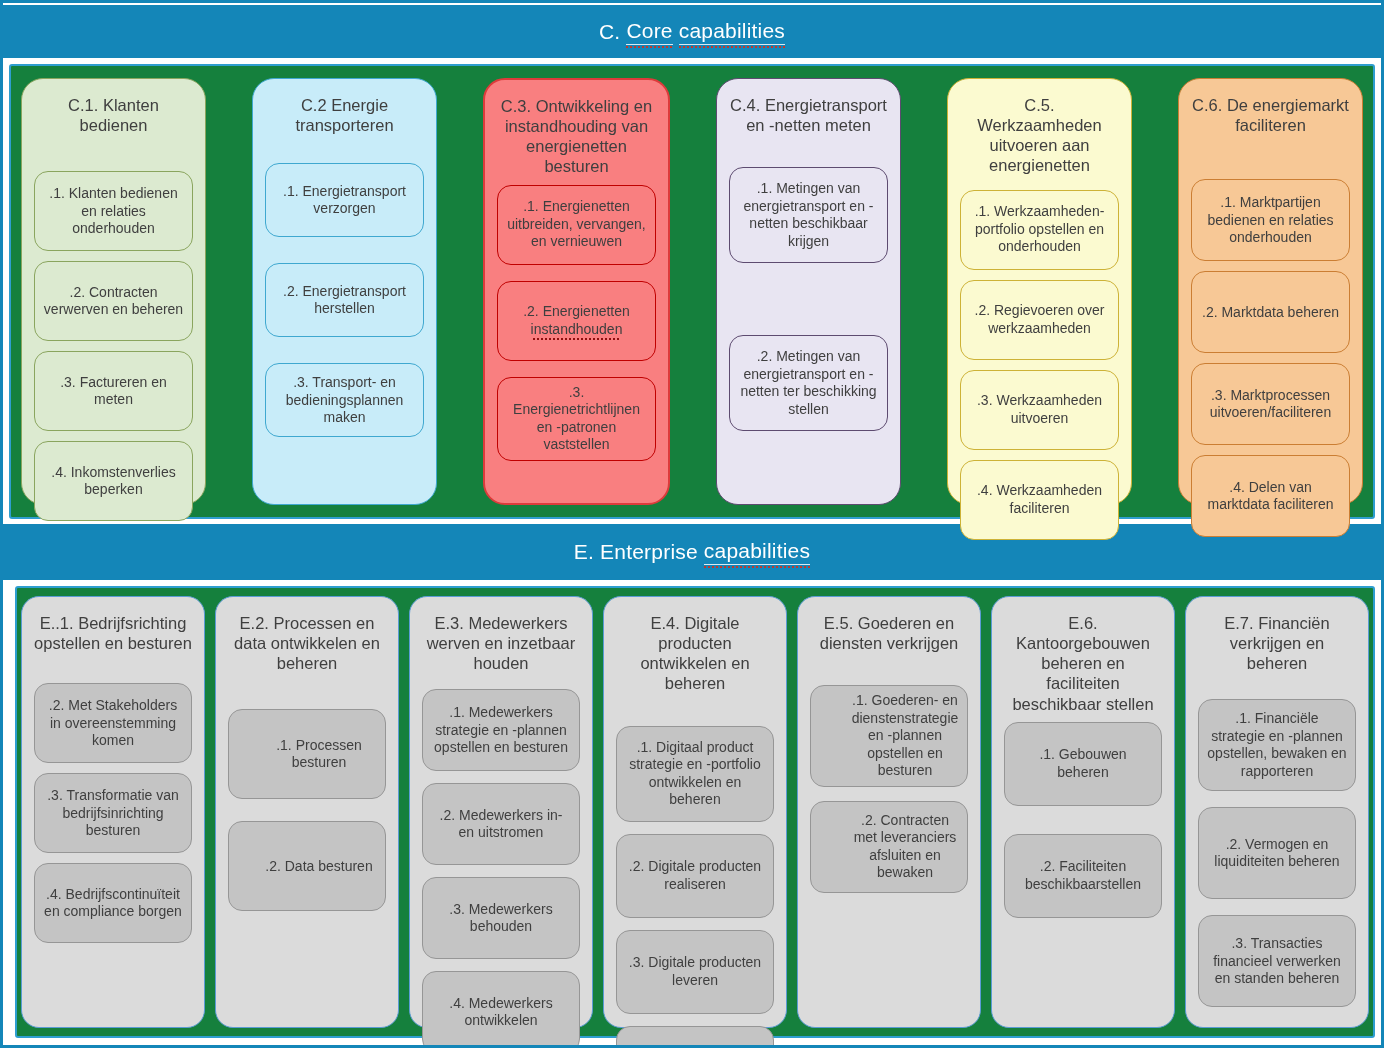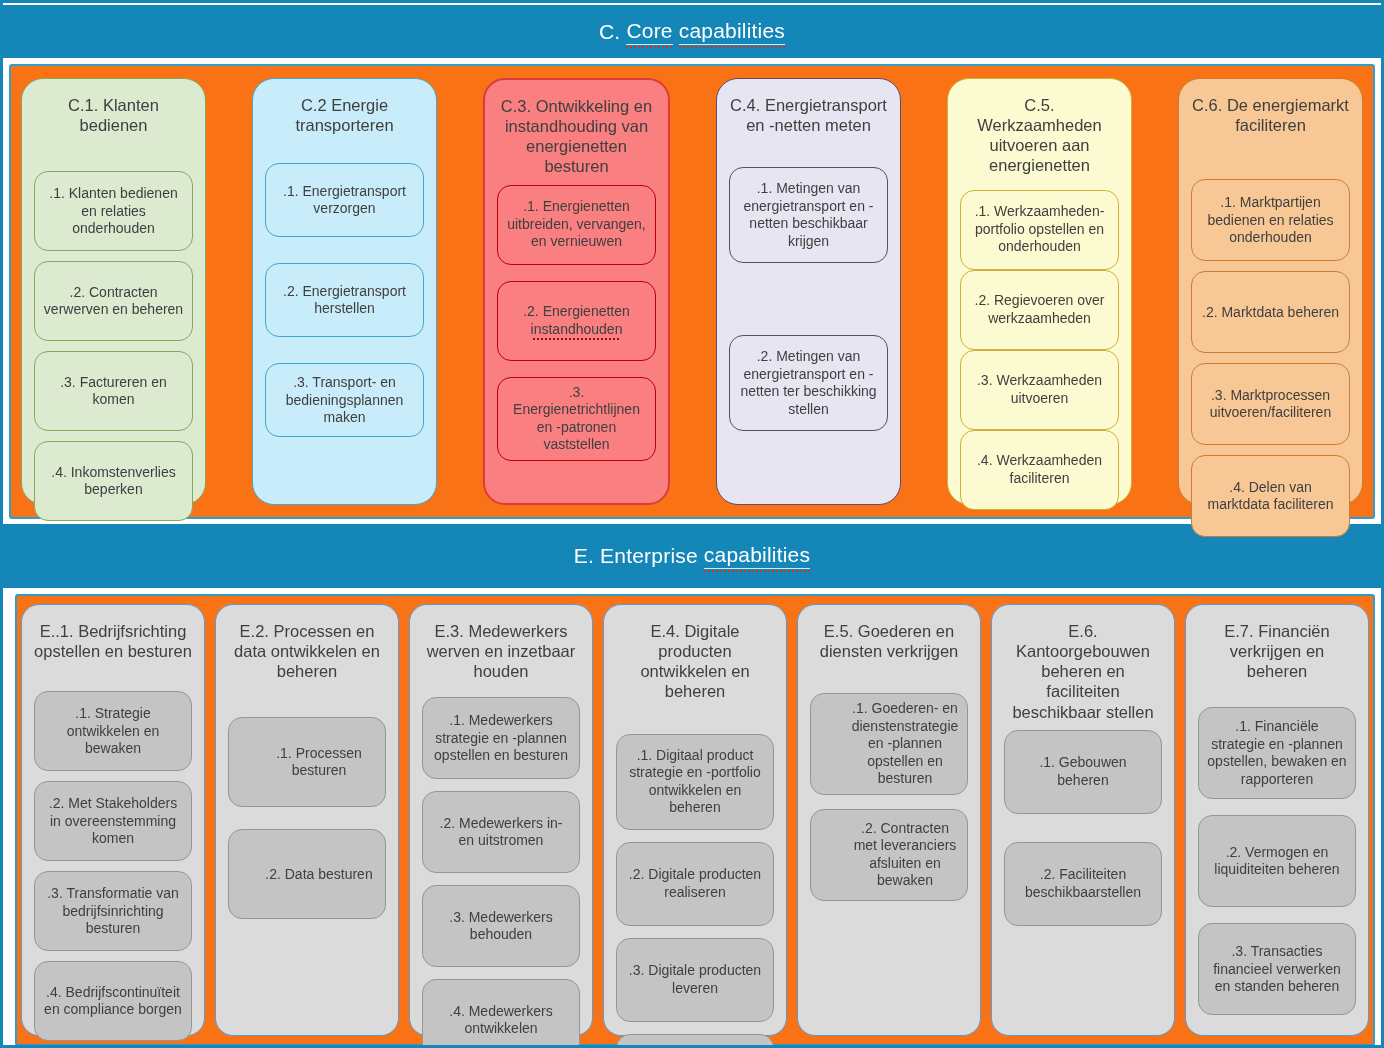--- a/index.html
+++ b/index.html
@@ -19,40 +19,40 @@
     width: 100%;
     background: var(--banner-bg);
     color: var(--banner-text);
     display: flex;
     align-items: center;
     justify-content: center;
     font-size: 21px;
     letter-spacing: 0.2px;
   }
   .banner.top { height: 53px; margin-top: 2px; }
-  .banner.mid { height: 64px; margin-top: 5px; }
+  .banner.mid { height: 56px; margin-top: 5px; }
   .uline {
     position: relative;
     border-bottom: 1px solid #d9e9f2;
     padding-bottom: 1px;
     margin-left: 6px;
   }
   .uline::after {
     content: "";
     position: absolute;
     left: 0; right: 0; bottom: -4px;
     height: 2px;
     background: repeating-linear-gradient(90deg, var(--spell-red) 0 2px, transparent 2px 4px);
   }
   
   .section {
     margin: 6px 6px 0 6px;
     border: 2px solid var(--section-border);
     border-radius: 3px;
-    background: #f97316;
+    background: #15803d;
     padding: 12px 10px;
     display: flex;
     justify-content: center;
     align-items: stretch;
   }
   .section.core { height: 455px; gap: 46px; }
   .section.enterprise { height: 452px; gap: 10px; padding: 8px 4px; margin-left: 12px; }
   
   .col {
     border-radius: 22px;
@@ -98,21 +98,21 @@
   .c6 { background: var(--c6-bg); border: 1.5px solid var(--c6-border); }
   .c6 .card { background: var(--c6-bg); border: 1px solid var(--c6-border); }
   
   .ecol { background: var(--e-bg); border: 1.5px solid var(--e-border); }
   .ecol .card { background: var(--e-card-bg); border: 1px solid var(--e-card-border); border-radius: 14px; }
   
   .c1 .cards { margin-top: 36px; gap: 10px; }  .c1 .card { min-height: 80px; }
   .c2 .cards { margin-top: 28px; gap: 26px; }  .c2 .card { min-height: 74px; }
   .c3 .cards { margin-top: 8px;  gap: 16px; }  .c3 .card { min-height: 80px; }
   .c4 .cards { margin-top: 32px; gap: 72px; }  .c4 .card { min-height: 96px; }
-  .c5 .cards { margin-top: 14px; }  .c5 .card { min-height: 80px; }
+  .c5 .cards { margin-top: 14px; gap: 10px; }  .c5 .card { min-height: 80px; }
   .c6 .cards { margin-top: 44px; gap: 10px; }  .c6 .card { min-height: 82px; }
   .e1 .cards { margin-top: 30px; gap: 10px; }  .e1 .card { min-height: 80px; }
   .e2 .cards { margin-top: 36px; gap: 22px; }  .e2 .card { min-height: 90px; padding-left: 32px; }
   .e3 .cards { margin-top: 16px; gap: 12px; }  .e3 .card { min-height: 82px; }
   .e4 .cards { margin-top: 32px; gap: 12px; }  .e4 .card { min-height: 84px; }
   .e4 .card.tall { min-height: 96px; }
   .e5 .cards { margin-top: 32px; gap: 14px; }  .e5 .card { min-height: 92px; padding-left: 40px; }
   .e6 .cards { margin-top: 8px;  gap: 28px; }  .e6 .card { min-height: 84px; }
   .e7 .cards { margin-top: 26px; gap: 16px; }  .e7 .card { min-height: 92px; }
   
@@ -143,21 +143,21 @@
     <div class="col c1">
       <div class="col-title">C.1. Klanten bedienen</div>
       <div class="cards">
         <div class="card">
             <span>.1. Klanten bedienen en relaties onderhouden</span>
           </div>
         <div class="card">
             <span>.2. Contracten verwerven en beheren</span>
           </div>
         <div class="card">
-            <span>.3. Factureren en komen</span>
+            <span>.3. Factureren en meten</span>
           </div>
         <div class="card">
             <span>.4. Inkomstenverlies beperken</span>
           </div>
       </div>
     </div>
 
     <div class="col c2">
       <div class="col-title">C.2 Energie transporteren</div>
       <div class="cards">
@@ -243,23 +243,20 @@
     <span>E. Enterprise</span>
     <span class="uline">capabilities</span>
   </div>
 
   <div class="section enterprise">
 
     <div class="col ecol e1">
       <div class="col-title">E..1. Bedrijfsrichting opstellen en besturen</div>
       <div class="cards">
         <div class="card">
-            <span>.1. Strategie ontwikkelen en bewaken</span>
-          </div>
-        <div class="card">
             <span>.2. Met Stakeholders in overeenstemming komen</span>
           </div>
         <div class="card">
             <span>.3. Transformatie van bedrijfsinrichting besturen</span>
           </div>
         <div class="card">
             <span>.4. Bedrijfscontinuïteit en compliance borgen</span>
           </div>
       </div>
     </div>

